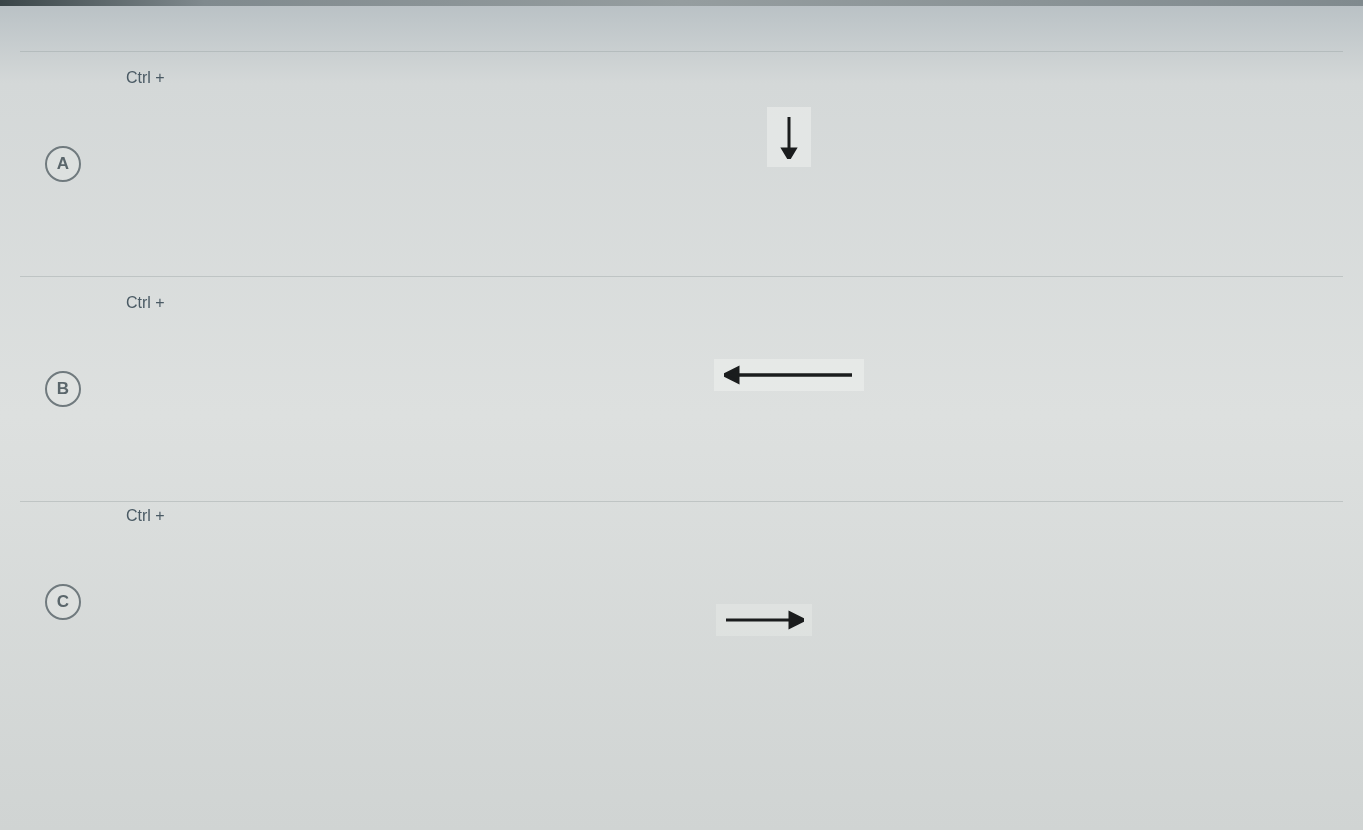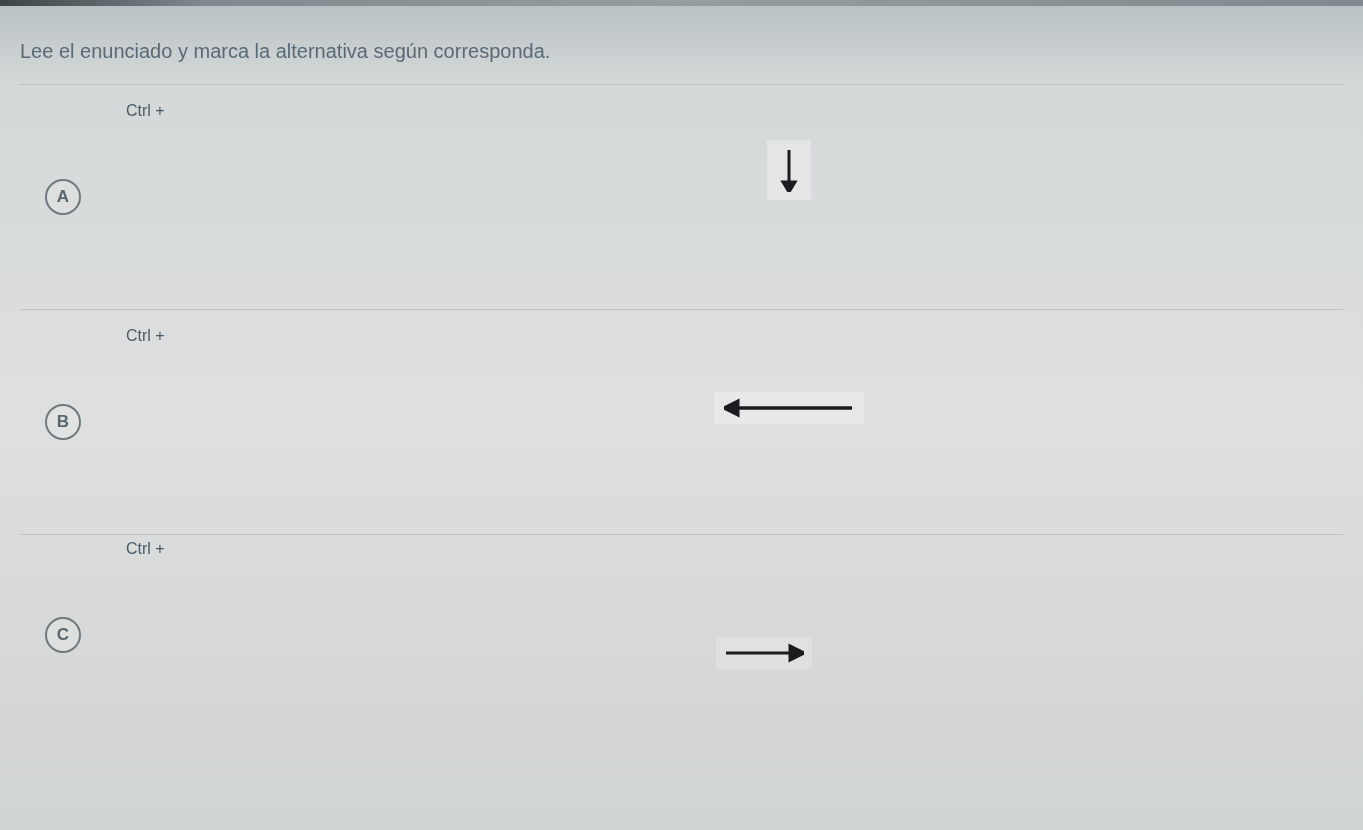--- a/index.html
+++ b/index.html
@@ -111,21 +111,20 @@
       height: 6px;
       background: linear-gradient(90deg, #3a4548 0%, #808a8e 15%, #959d9f 50%, #808a8e 100%);
     }
   </style>
 </head>
 <body>
 
 <div class="top-bar"></div>
 
 <div class="header">
-  <div class="instruction">Lee el enunciado y marca la alternativa según corresponda.</div>
 </div>
 
 <div class="options-container">
 
   <div class="option option-a">
     <div class="option-letter">A</div>
     <div class="option-content">
       <div class="ctrl-label">Ctrl +</div>
       <div class="arrow-container">
         <svg class="arrow-svg" width="20" height="44" viewBox="0 0 20 44">

